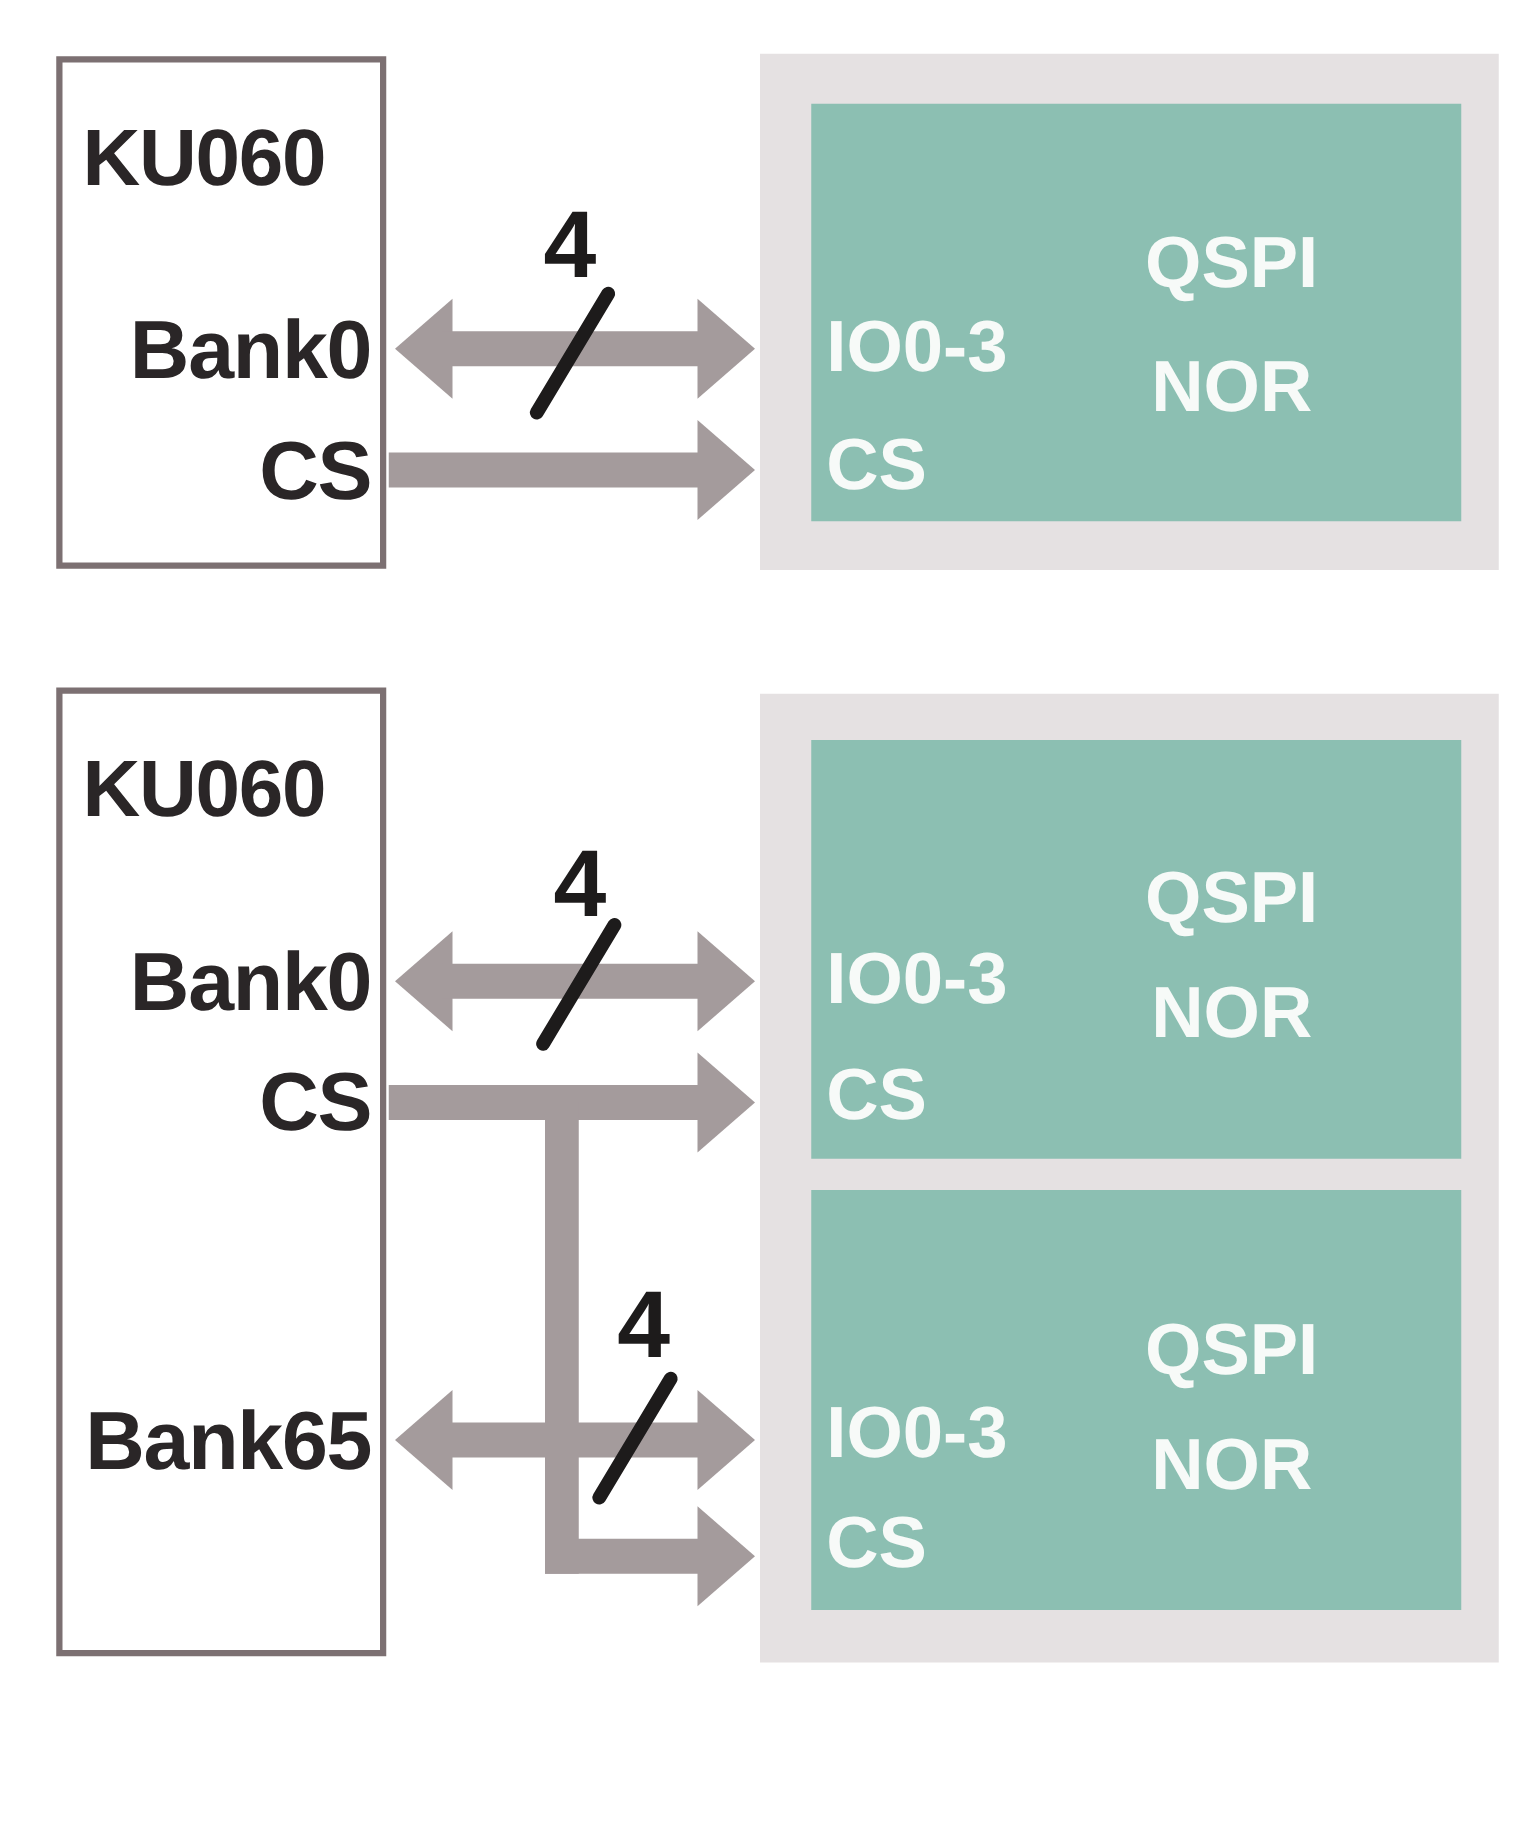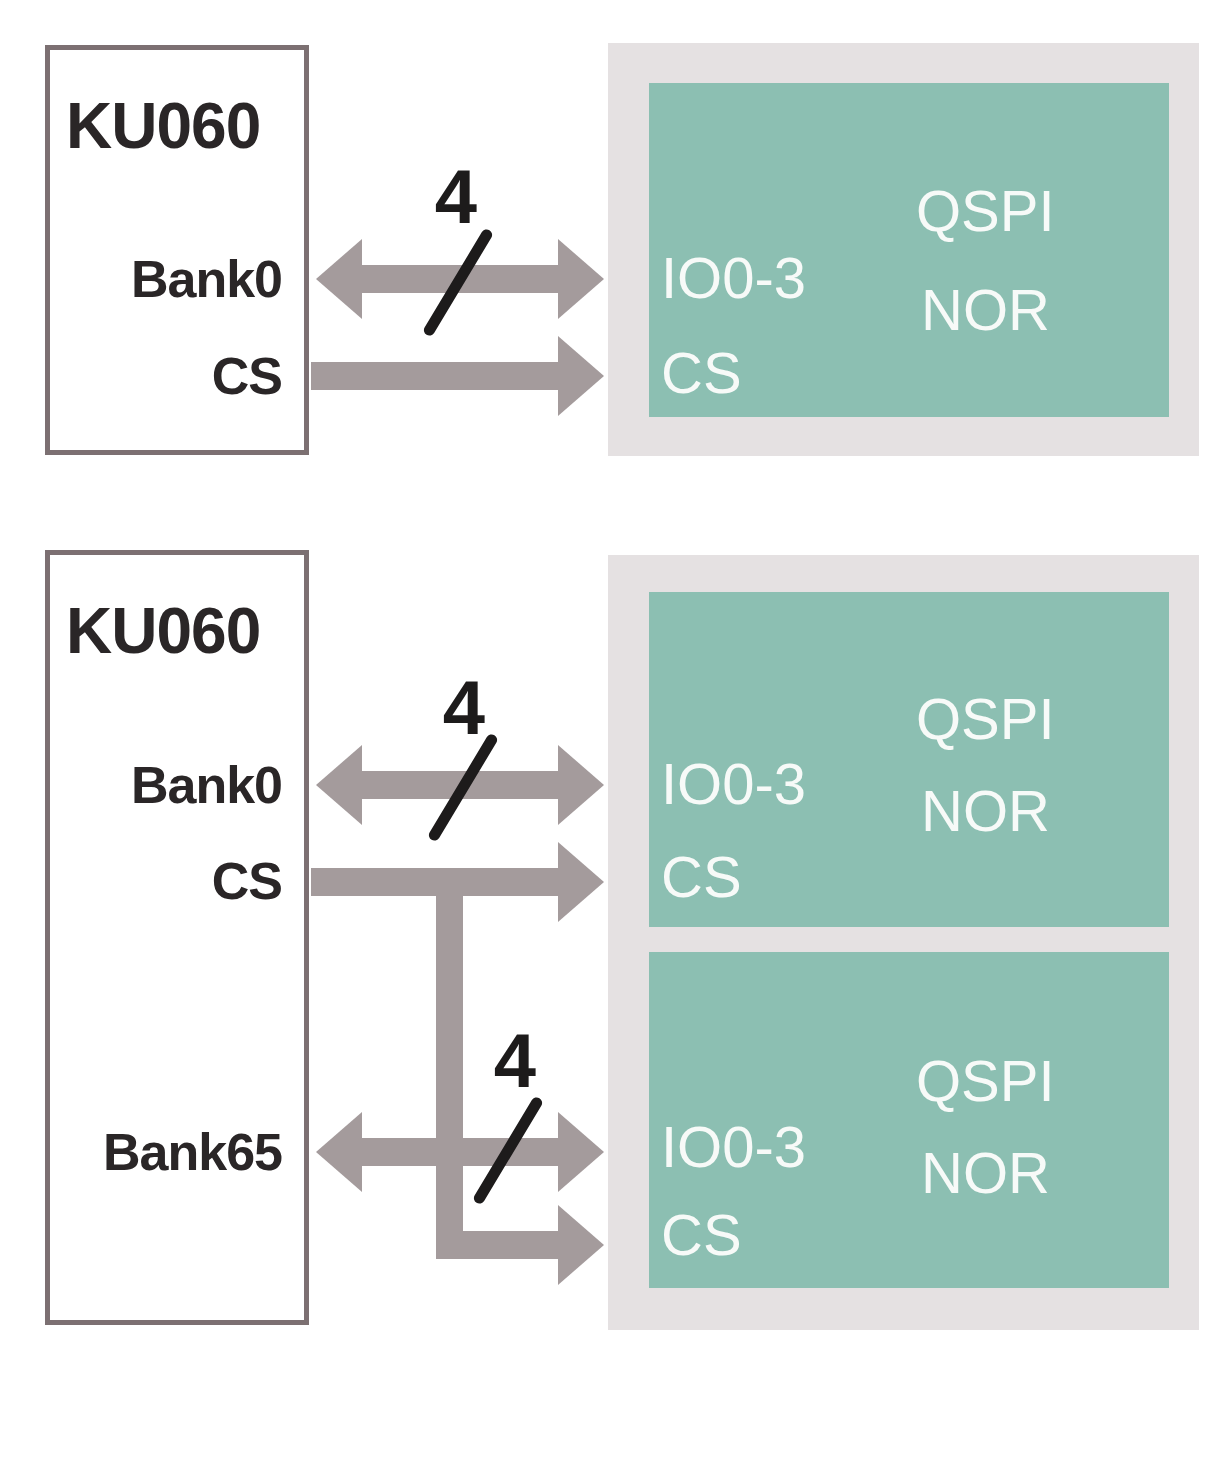--- a/index.html
+++ b/index.html
@@ -11,26 +11,26 @@
     position:absolute;background:#fff;border:5px solid var(--border);
     box-sizing:border-box;
   }
   .mem-container{position:absolute;background:var(--container);}
   .mem-chip{position:absolute;background:var(--teal);}
   .fpga-title{
     position:absolute;transform:translateY(-50%);
     color:var(--text-dark);font-size:64px;font-weight:700;letter-spacing:-1px;white-space:nowrap;
   }
   .port-label{
-    position:absolute;transform:translateY(-50%);width:253px;left:29px;text-align:right;
-    color:var(--text-dark);font-size:52px;font-weight:600;letter-spacing:-1px;white-space:nowrap;
+    position:absolute;transform:translateY(-50%);width:253px;left:44px;text-align:right;
+    color:var(--text-dark);font-size:66px;font-weight:600;letter-spacing:-1px;white-space:nowrap;
   }
   .pin-label,.chip-name{
     position:absolute;transform:translateY(-50%);
-    color:var(--text-light);font-size:58px;font-weight:400;white-space:nowrap;
+    color:var(--text-light);font-size:58px;font-weight:700;white-space:nowrap;
   }
   .shaft{position:absolute;background:var(--arrow);height:28px;}
   .vtrunk{position:absolute;background:var(--arrow);width:27px;}
   .head{position:absolute;width:0;height:0;border-top:40px solid transparent;border-bottom:40px solid transparent;}
   .head.r{border-left:46px solid var(--arrow);}
   .head.l{border-right:46px solid var(--arrow);}
   .slash{
     position:absolute;width:122px;height:11px;border-radius:6px;
     background:var(--annotation);transform:rotate(-59deg);
   }

